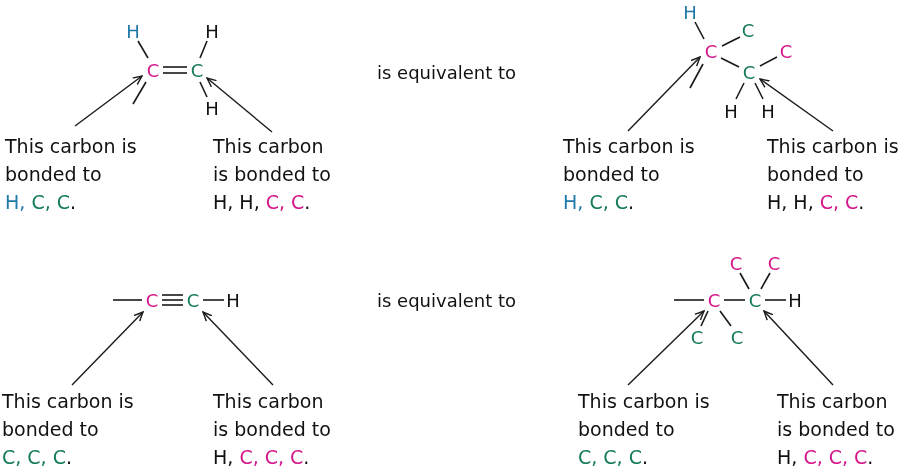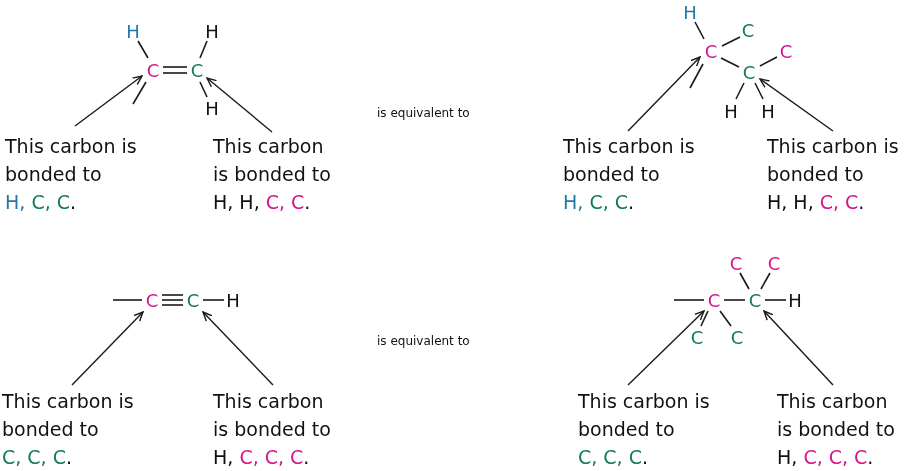--- a/index.html
+++ b/index.html
@@ -3,21 +3,21 @@
 <meta charset="utf-8">
 <style>
   html, body { margin: 0; padding: 0; background: #ffffff; }
   body { width: 905px; height: 471px; position: relative; overflow: hidden;
          font-family: "DejaVu Sans", "Liberation Sans", sans-serif; color: #111; }
   #diagram { position: absolute; left: 0; top: 0; width: 905px; height: 471px; }
   .atom { font-family: "DejaVu Sans", "Liberation Sans", sans-serif; font-size: 18px; text-anchor: middle; dominant-baseline: central; }
   .bond { stroke: #1a1a1a; stroke-width: 1.6; fill: none; }
   .arrow { stroke: #1a1a1a; stroke-width: 1.4; fill: none; }
   .caption { position: absolute; font-size: 19px; line-height: 28px; white-space: nowrap; }
-  .equiv { position: absolute; font-size: 12px; line-height: 24px; white-space: nowrap; margin-top: 40px; }
+  .equiv { position: absolute; font-size: 18px; line-height: 24px; white-space: nowrap; }
 </style>
 </head>
 <body>
 
 <svg id="diagram" viewBox="0 0 905 471" xmlns="http://www.w3.org/2000/svg">
   <defs>
     <marker id="ah" markerWidth="10" markerHeight="10" refX="9" refY="5" orient="auto" markerUnits="userSpaceOnUse">
       <path d="M0,1 L9,5 L0,9" fill="none" stroke="#1a1a1a" stroke-width="1.4"></path>
     </marker>
   </defs>

